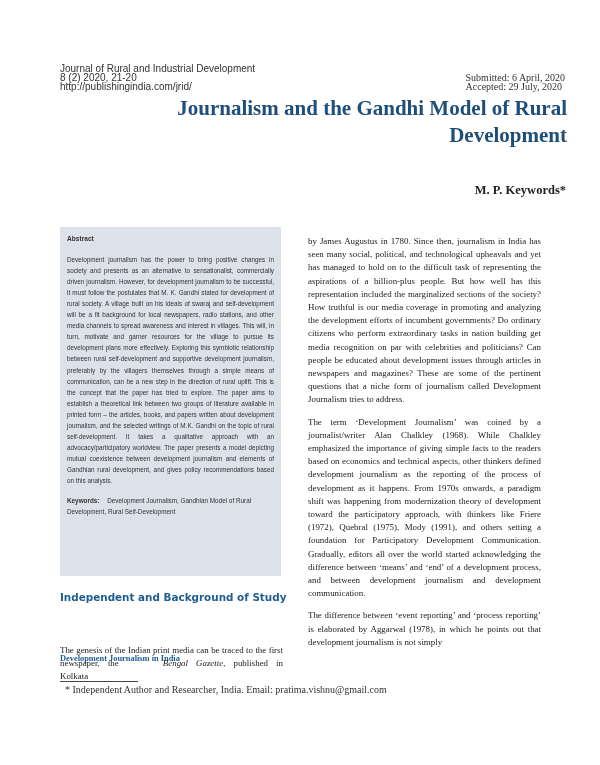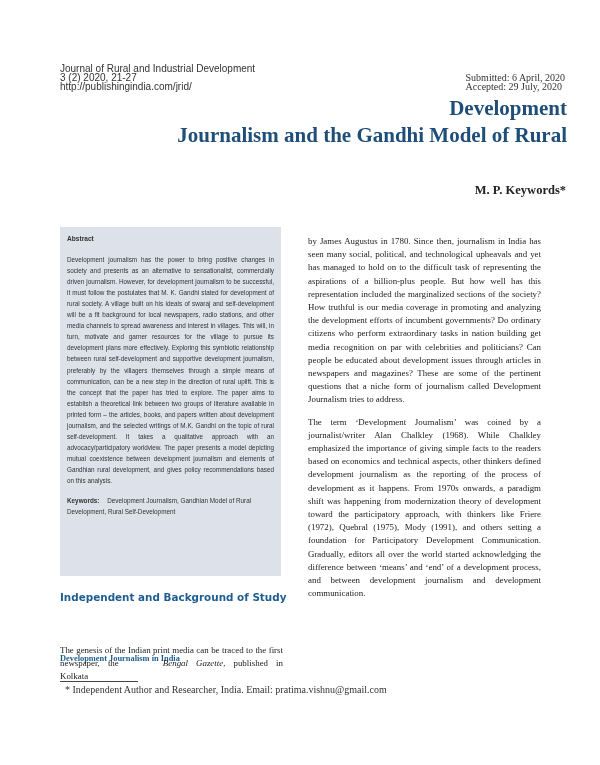--- a/index.html
+++ b/index.html
@@ -147,32 +147,32 @@
       font-size: 10px;
       color: #333;
     }
     i { font-style: italic; margin-left: 36px; }
   </style>
 </head>
 <body>
 
 <div class="page-header-left">
   <div>Journal of Rural and Industrial Development</div>
-  <div>3 (2) 2020, 21-27</div>
+  <div>8 (2) 2020, 21-20</div>
   <div>http://publishingindia.com/jrid/</div>
 </div>
 
 <div class="page-header-right">
   <div>Submitted: 6 April, 2020</div>
   <div>Accepted: 29 July, 2020</div>
 </div>
 
 <div class="title">
+  <div>Journalism and the Gandhi Model of Rural</div>
   <div>Development</div>
-  <div>Journalism and the Gandhi Model of Rural</div>
 </div>
 
 <div class="author">M. P. Keywords*</div>
 
 <div class="abstract-box">
   <div class="abstract-heading">Abstract</div>
   <p class="abstract-text">Development journalism has the power to bring positive changes in society and presents as an alternative to sensationalist, commercially driven journalism. However, for development journalism to be successful, it must follow the postulates that M. K. Gandhi stated for development of rural society. A village built on his ideals of swaraj and self-development will be a fit background for local newspapers, radio stations, and other media channels to spread awareness and interest in villages. This will, in turn, motivate and garner resources for the village to pursue its development plans more effectively. Exploring this symbiotic relationship between rural self-development and supportive development journalism, preferably by the villagers themselves through a simple means of communication, can be a new step in the direction of rural uplift. This is the concept that the paper has tried to explore. The paper aims to establish a theoretical link between two groups of literature available in printed form – the articles, books, and papers written about development journalism, and the selected writings of M.K. Gandhi on the topic of rural self-development. It takes a qualitative approach with an advocacy/participatory worldview. The paper presents a model depicting mutual coexistence between development journalism and elements of Gandhian rural development, and gives policy recommendations based on this analysis.</p>
   <div class="keywords">
     <span class="keywords-label">Keywords:</span>
     <span>Development Journalism, Gandhian Model of Rural Development, Rural Self-Development</span>
@@ -180,16 +180,17 @@
 </div>
 
 <div class="section-heading">Independent and Background of Study</div>
 <div class="subsection-heading">Development Journalism in India</div>
 
 <p class="left-body"><span>The genesis of the Indian print media can be traced to the first newspaper, the </span><i>Bengal Gazette</i><span>, published in Kolkata</span></p>
 
 <div class="right-col">
   <p>by James Augustus in 1780. Since then, journalism in India has seen many social, political, and technological upheavals and yet has managed to hold on to the difficult task of representing the aspirations of a billion-plus people. But how well has this representation included the marginalized sections of the society? How truthful is our media coverage in promoting and analyzing the development efforts of incumbent governments? Do ordinary citizens who perform extraordinary tasks in nation building get media recognition on par with celebrities and politicians? Can people be educated about development issues through articles in newspapers and magazines? These are some of the pertinent questions that a niche form of journalism called Development Journalism tries to address.</p>
   <p>The term ‘Development Journalism’ was coined by a journalist/writer Alan Chalkley (1968). While Chalkley emphasized the importance of giving simple facts to the readers based on economics and technical aspects, other thinkers defined development journalism as the reporting of the process of development as it happens. From 1970s onwards, a paradigm shift was happening from modernization theory of development toward the participatory approach, with thinkers like Friere (1972), Quebral (1975), Mody (1991), and others setting a foundation for Participatory Development Communication. Gradually, editors all over the world started acknowledging the difference between ‘means’ and ‘end’ of a development process, and between development journalism and development communication.</p>
+  <p>The difference between ‘event reporting’ and ‘process reporting’ is elaborated by Aggarwal (1978), in which he points out that development journalism is not simply</p>
 </div>
 
 <div class="footnote-rule"></div>
 <div class="footnote">* Independent Author and Researcher, India. Email: pratima.vishnu@gmail.com</div>
 
 </body></html>

